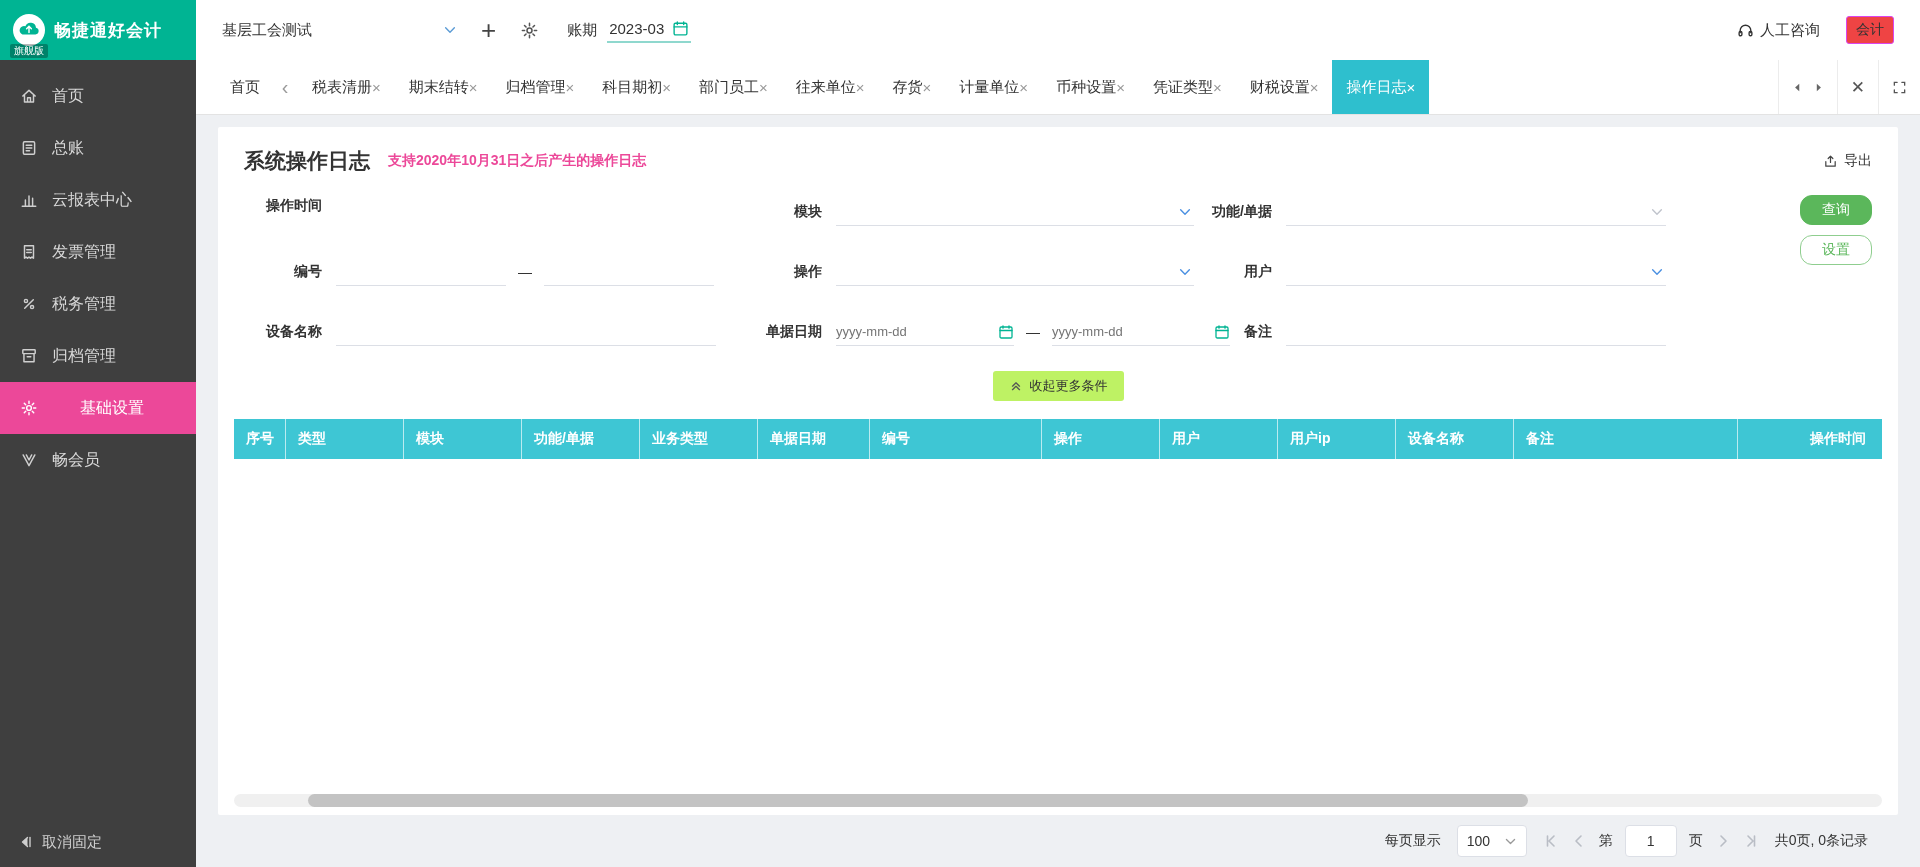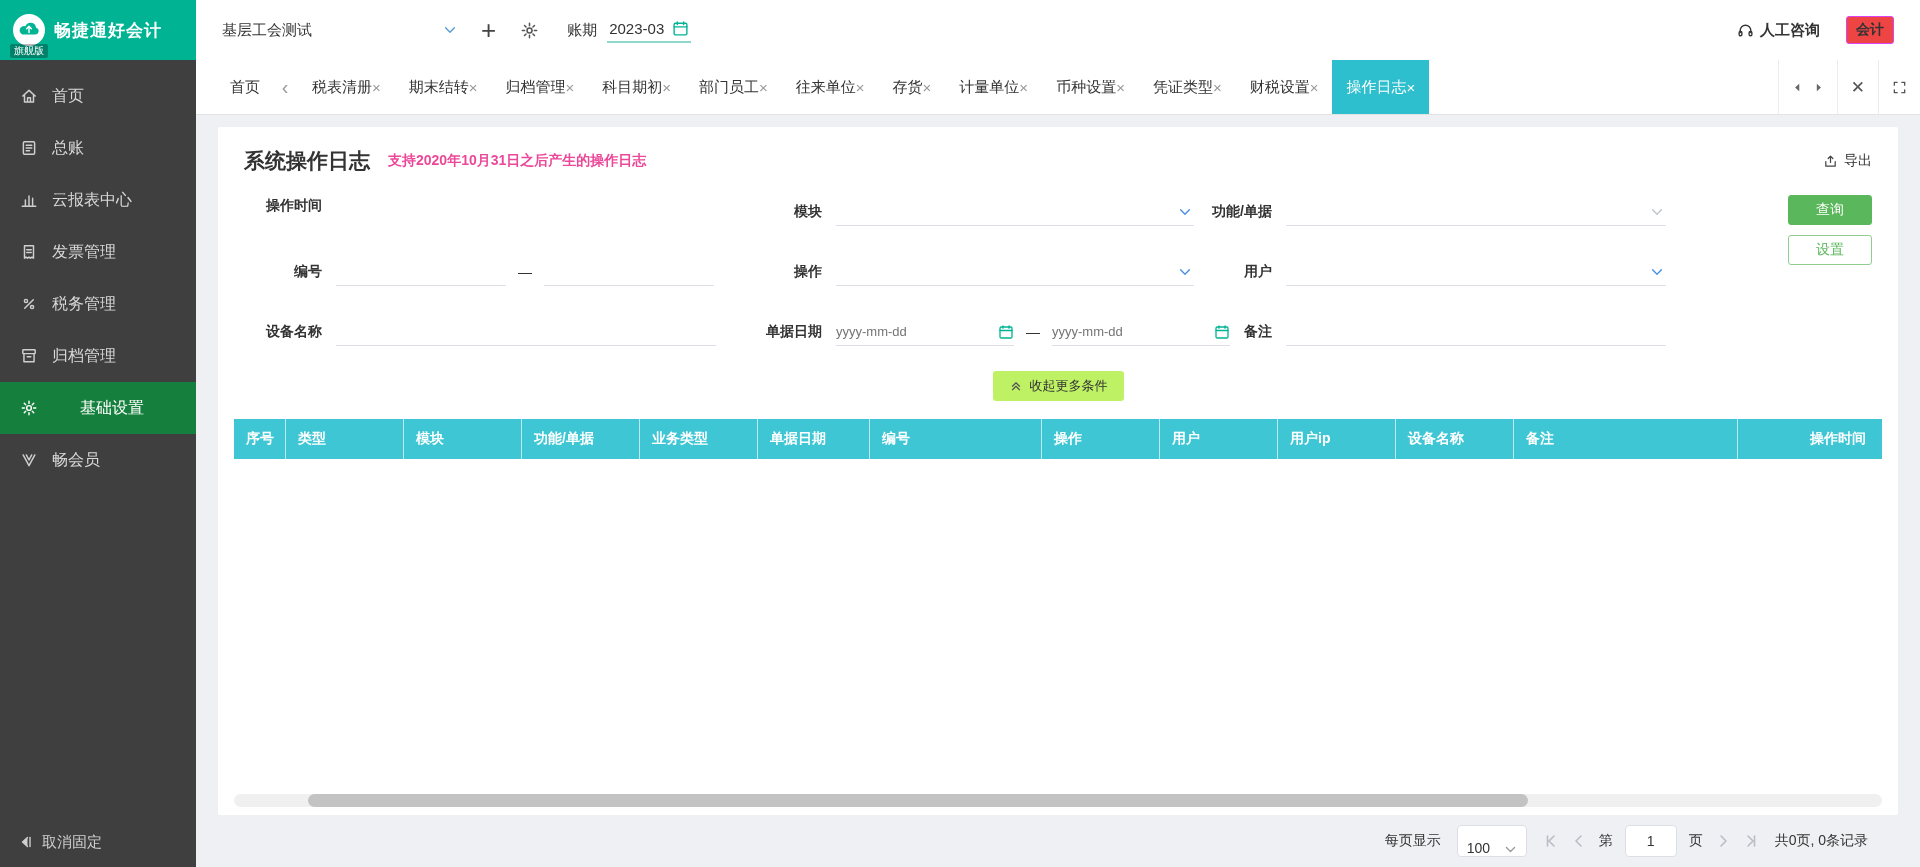--- a/index.html
+++ b/index.html
@@ -9,37 +9,37 @@
 
   
   .sidebar { width:196px; flex-shrink:0; background:#3f3f3f; display:flex; flex-direction:column; }
   .logo-area { height:60px; background:#00b493; display:flex; align-items:center; padding:0 12px; position:relative; }
   .logo-icon { width:34px; height:34px; flex-shrink:0; }
   .logo-text { color:#fff; font-size:17px; font-weight:bold; margin-left:8px; letter-spacing:1px; white-space:nowrap; }
   .logo-badge { position:absolute; left:10px; bottom:2px; font-size:10px; color:#fff; background:rgba(0,0,0,0.28); padding:0 4px; border-radius:2px; }
   .menu { flex:1; padding-top:10px; }
   .side-item { height:52px; display:flex; align-items:center; gap:14px; padding:0 20px; font-size:16px; color:#d9d9d9; cursor:pointer; }
   .side-item .sicon { width:18px; height:18px; display:flex; color:#cfcfcf; flex-shrink:0; }
-  .side-item.active { background:#15803d; color:#fff;gap:42px; }
+  .side-item.active { background:#ec4899; color:#fff;gap:42px; }
   .side-item.active .sicon { color:#fff; }
   .unpin { height:50px; display:flex; align-items:center; gap:8px; padding:0 18px; color:#cfcfcf; font-size:15px; cursor:pointer; }
   .unpin .sicon { width:16px; height:16px; }
 
   
   .main { flex:1; min-width:0; display:flex; flex-direction:column; }
 
   .topbar { height:60px; background:#fff; display:flex; align-items:center; padding:0 26px; flex-shrink:0; }
   .company { width:235px; display:flex; align-items:center; justify-content:space-between; font-size:15px; color:#333; cursor:pointer; }
   .caret-blue { color:#5b9bd5; width:14px; height:14px; }
   .icon-btn { margin-left:24px; color:#555; cursor:pointer; display:flex; align-items:center; }
   .plus-glyph { font-size:26px; font-weight:300; line-height:1; color:#444; }
   .period { display:flex; align-items:center; margin-left:28px; gap:10px; font-size:15px; }
   .period-value { display:flex; align-items:center; gap:8px; padding:2px 2px 4px; border-bottom:2px solid #8fd8ce; }
   .cal-icon { width:17px; height:17px; color:#00b493; }
-  .topbar-right { margin-left:auto; display:flex; align-items:center; gap:26px;font-weight:bold; }
+  .topbar-right { margin-left:auto; display:flex; align-items:center; gap:26px; }
   .consult { display:flex; align-items:center; gap:6px; font-size:15px; color:#333; cursor:pointer; }
   .role-badge { border:1px solid #d946ef; border-radius:3px; padding:4px 9px; font-size:14px; color:#333; background:#ef4444; }
 
   
   .tabbar { height:55px; background:#fff; border-bottom:1px solid #e3e3e3; display:flex; align-items:stretch; padding-left:22px; flex-shrink:0; }
   .tab-home { display:flex; align-items:center; padding:0 12px; font-size:15px; cursor:pointer; }
   .tab-scroll { width:26px; display:flex; align-items:center; justify-content:center; color:#999; font-size:20px; cursor:pointer; }
   .tabs-wrap { display:flex; flex:1; min-width:0; overflow:hidden; }
   .tab { display:flex; align-items:center; gap:0; padding:0 14px; font-size:15px; color:#333; white-space:nowrap; cursor:pointer; }
   .tab .tab-close { font-size:15px; color:#999; }
@@ -75,21 +75,21 @@
   .uline::placeholder { color:#c0c4cc; }
   .w170 { width:170px; } .w380 { width:380px; }
   .dash { margin:0 12px; color:#333; font-size:14px; }
   .selectline { width:380px; border-bottom:1px solid #dcdfe6; height:28px; display:flex; align-items:center; justify-content:flex-end; cursor:pointer; }
   .selectline .scaret { width:14px; height:14px; color:#4a90e2; margin-right:2px; }
   .selectline .scaret.gray { color:#c0c4cc; }
   .dateline { width:178px; border-bottom:1px solid #dcdfe6; height:28px; display:flex; align-items:center; cursor:text; }
   .dateline input { flex:1; border:none; outline:none; background:transparent; font-size:13px; font-family:inherit; color:#333; min-width:0; }
   .dateline .cal-icon { width:16px; height:16px; flex-shrink:0; }
   .filter-buttons { position:absolute; right:26px; top:14px; display:flex; flex-direction:column; gap:10px; }
-  .btn { width:84px; height:30px; border-radius:3px; font-size:14px; display:flex; align-items:center; justify-content:center; cursor:pointer; font-family:inherit; }
+  .btn { width:72px; height:30px; border-radius:12px; font-size:14px; display:flex; align-items:center; justify-content:center; cursor:pointer; font-family:inherit; }
   .btn-primary { background:#5bb75b; color:#fff; border:1px solid #5bb75b; }
   .btn-outline { background:#fff; color:#5bb75b; border:1px solid #8fce8f; }
 
   .collapse-wrap { display:flex; justify-content:center; padding:20px 0 14px; }
   .collapse-pill { display:flex; align-items:center; gap:7px; background:#bef264; border-radius:3px; padding:6px 16px; font-size:13px; color:#333; cursor:pointer; }
   .collapse-pill .dchev { width:14px; height:14px; color:#555; }
 
   
   .table-area { flex:1; min-height:0; display:flex; flex-direction:column; margin:4px 16px 0; }
   .thead { display:flex; background:#3ec6d4; height:40px; align-items:stretch; color:#fff; font-size:14px; font-weight:bold; flex-shrink:0; }
@@ -97,21 +97,21 @@
   .th:last-child { border-right:none; }
   .w50{width:52px;} .w118{width:118px;} .w110{width:112px;} .w172{width:172px;} .w224{width:224px;}
   .th.grow { flex:1; justify-content:flex-end; padding-right:16px; }
   .tbody { flex:1; background:#fff; }
 
   .hscroll { height:13px; background:#f0f0f0; border-radius:7px; margin:6px 0 8px; position:relative; flex-shrink:0; cursor:pointer; }
   .hscroll .thumb { position:absolute; top:0; left:4.5%; width:74%; height:100%; background:#c3c3c3; border-radius:7px; }
 
   
   .pagination { height:52px; flex-shrink:0; display:flex; align-items:center; justify-content:flex-end; gap:16px; padding:0 30px; font-size:14px; color:#333; }
-  .pp-select { width:70px; height:32px; border:1px solid #dcdfe6; border-radius:4px; background:#fff; display:flex; align-items:flex-end; justify-content:space-between; padding:0 9px; cursor:pointer; }
+  .pp-select { width:70px; height:32px; border:1px solid #dcdfe6; border-radius:4px; background:#fff; display:flex; align-items:center; justify-content:space-between; padding:0 9px; cursor:pointer; }
   .pp-select .scaret { width:13px; height:13px; color:#999; }
   .pg-nav { display:flex; align-items:center; gap:12px; }
   .pg-ico { width:16px; height:16px; color:#b9bdc5; cursor:pointer; display:flex; }
   .page-input { width:52px; height:32px; border:1px solid #dcdfe6; border-radius:4px; text-align:center; font-size:14px; font-family:inherit; color:#333; outline:none; background:#fff; }
   .pg-text { color:#333; }
   svg { display:block; width:100%; height:100%; }
 </style>
 </head>
 <body>
 

